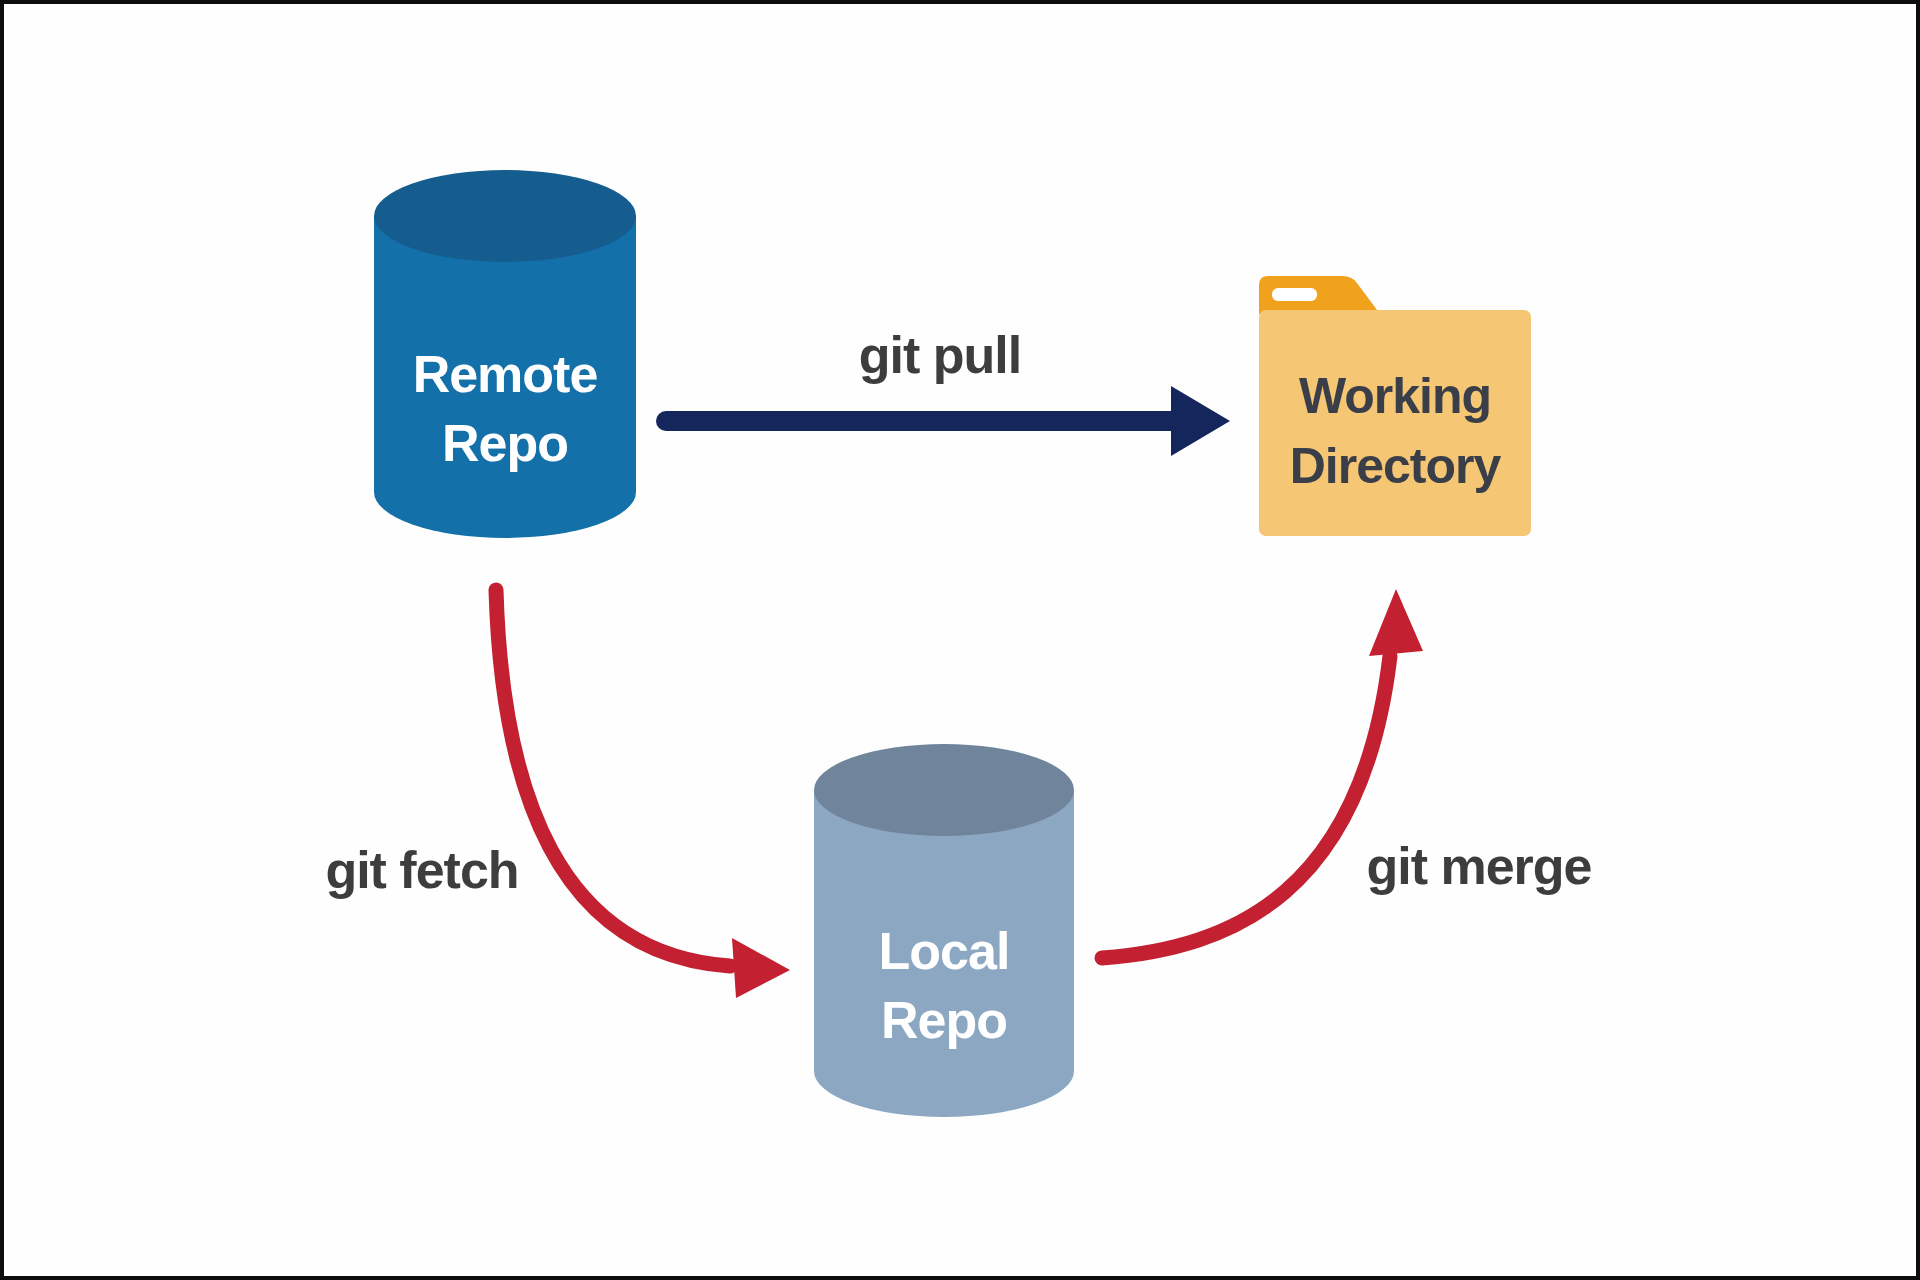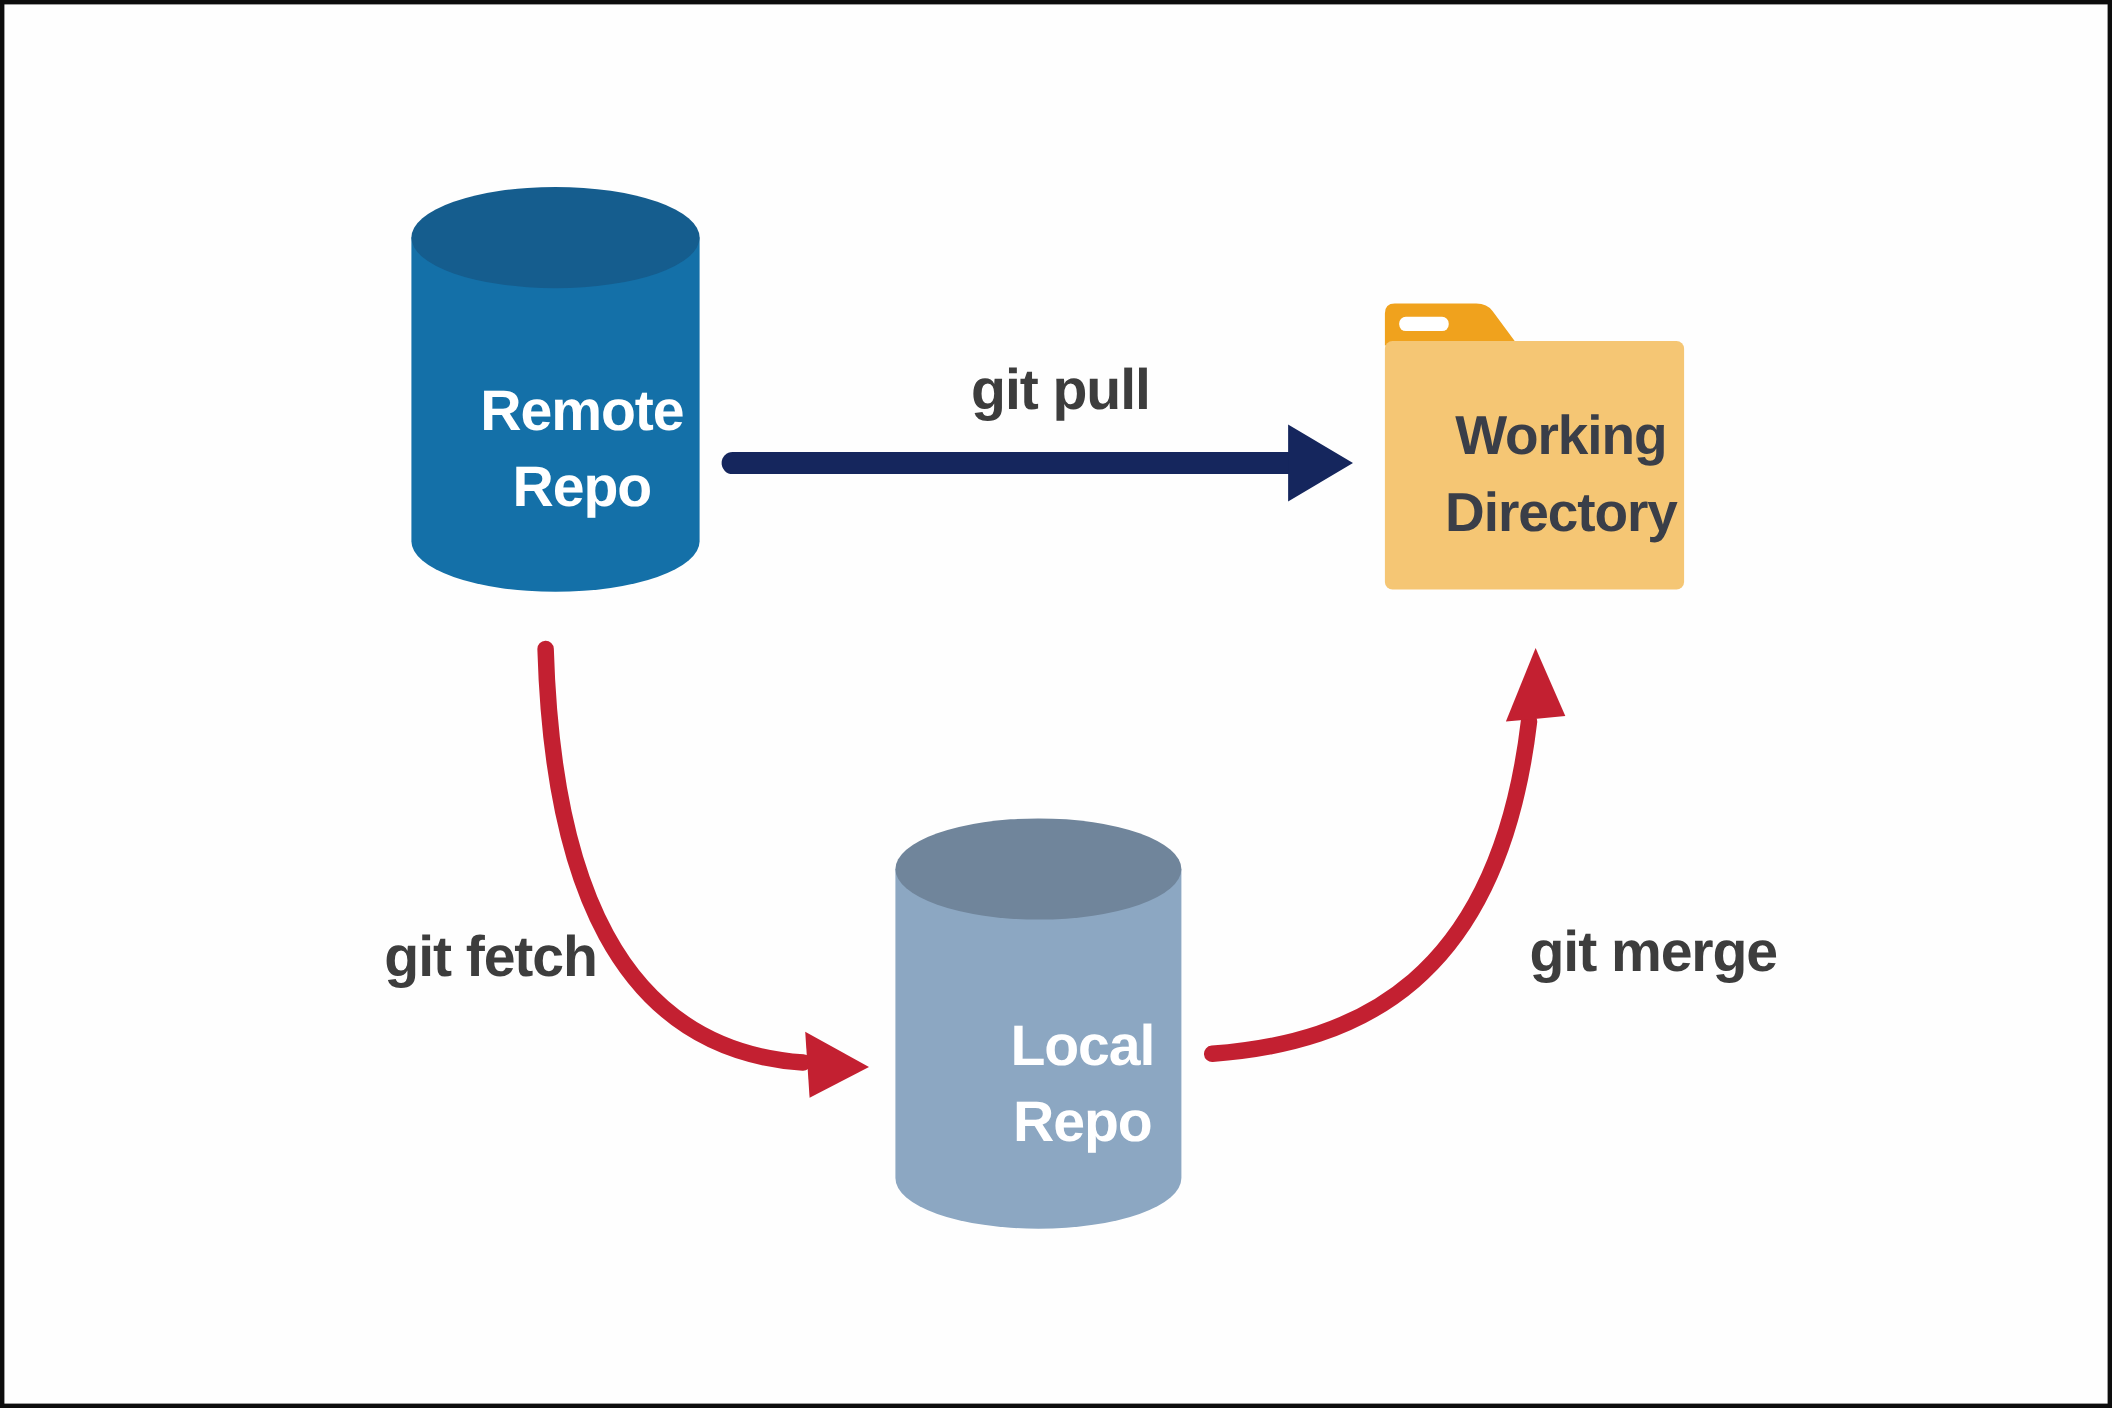--- a/index.html
+++ b/index.html
@@ -21,21 +21,20 @@
   }
   .label {
     position: absolute;
     display: flex;
     align-items: center;
     justify-content: center;
     text-align: center;
     font-weight: bold;
     white-space: pre-line;
     letter-spacing: -1px;
-    padding-left: 24px;
   }
   .node-label {
     font-size: 52px;
     line-height: 1.33;
     color: #ffffff;
   }
   .wd-label {
     font-size: 50px;
     line-height: 1.40;
     color: #3a3e48;
@@ -80,21 +79,21 @@
 
     <g>
       <path d="M 1098 954 C 1230 944 1358 888 1386 652" fill="none" stroke-width="15" stroke-linecap="round" stroke="#c32031"></path>
       <polygon points="1365,652 1392,585 1419,647" fill="#c32031"></polygon>
     </g>
   </svg>
 
   <div class="label node-label" style="left:371px; top:328px; width:260px; height:154px;">Remote
 Repo</div>
 
-  <div class="label node-label" style="left:810px; top:902px; width:260px; height:160px;margin-left:16px;">Local
+  <div class="label node-label" style="left:810px; top:902px; width:260px; height:160px;">Local
 Repo</div>
 
   <div class="label wd-label" style="left:1261px; top:352px; width:260px; height:150px;">Working
 Directory</div>
 
   <div class="label edge-label" style="left:278px; top:828px; width:280px; height:76px;">git fetch</div>
 
   <div class="label edge-label" style="left:796px; top:314px; width:280px; height:74px;">git pull</div>
 
   <div class="label edge-label" style="left:1335px; top:824px; width:280px; height:76px;">git merge</div>

